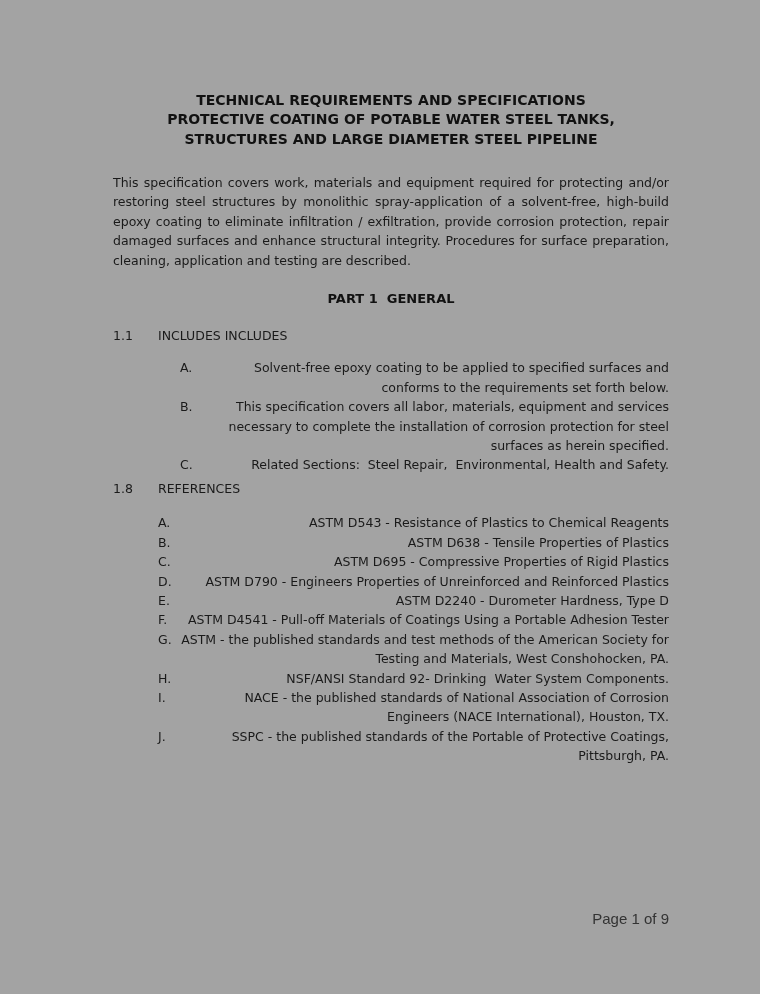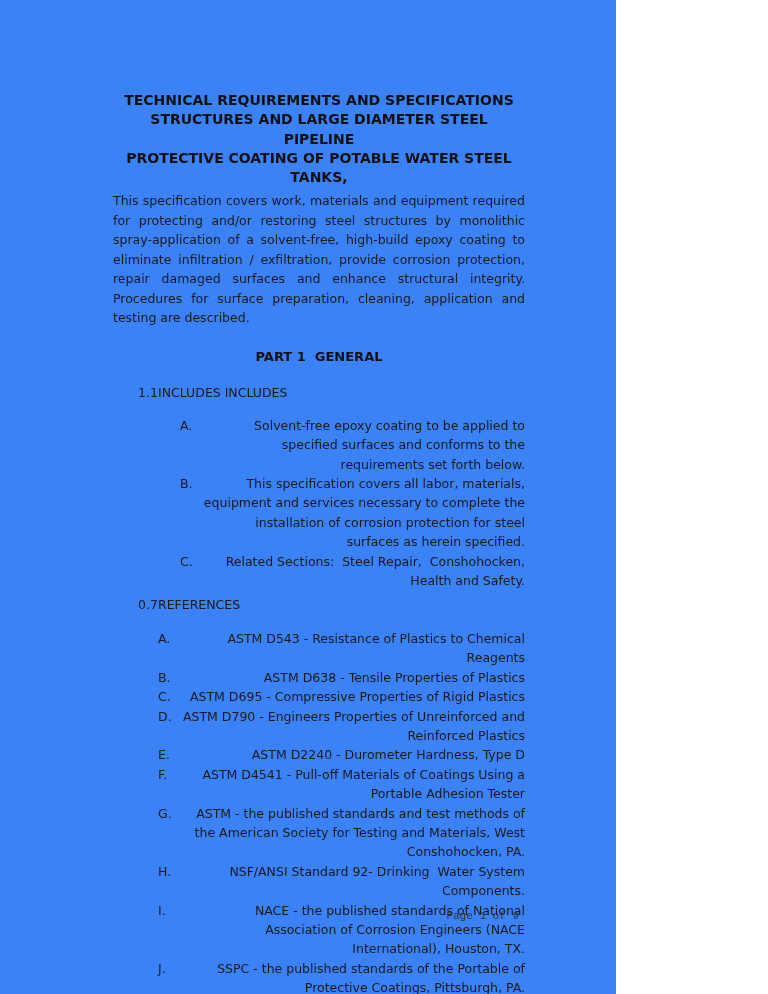--- a/index.html
+++ b/index.html
@@ -5,23 +5,23 @@
   * { margin: 0; padding: 0; box-sizing: border-box; }
   html, body { background: #ffffff; }
   body {
     width: 768px;
     height: 994px;
     font-family: "DejaVu Sans", sans-serif;
     color: #1a1a1a;
   }
   .page {
     position: relative;
-    width: 616px;
+    width: 760px;
     height: 994px;
-    background: #3b82f6;
+    background: #a3a3a3;
     padding: 0 91px 0 113px;
     overflow: hidden;
   }
   .doc-title {
     padding-top: 91px;
     text-align: center;
     font-weight: bold;
     font-size: 14px;
     line-height: 19.3px;
     color: #111111;
@@ -29,61 +29,61 @@
   .center-heading {
     text-align: center;
     font-weight: bold;
     font-size: 13px;
     line-height: 19.5px;
     color: #111111;
     white-space: pre-wrap;
   }
   .foreword-heading { margin-top: 54px; }
   .foreword-body {
-    margin-top: 4px;
+    margin-top: 24px;
     font-size: 12.5px;
     line-height: 19.4px;
     text-align: justify;
   }
   .part-heading { margin-top: 19.5px; text-align: center; }
   .section-heading {
     display: flex;
     font-size: 12.5px;
     line-height: 19.5px;
   }
   .sh-11 { margin-top: 17px; }
   .sh-12 { margin-top: 4.5px; }
-  .sec-num { flex: 0 0 45px; text-align: right; }
+  .sec-num { flex: 0 0 45px; }
   .list {
     font-size: 12.5px;
     line-height: 19.4px;
   }
   .list-level-2 { margin-left: 67px; margin-top: 13px; }
   .list-level-1 { margin-left: 45px; margin-top: 14.5px; }
   .li { display: flex; }
   .li .marker { flex: 0 0 22px; }
   .li .li-text { flex: 1; white-space: pre-wrap; text-align: right; }
   .footer {
     position: absolute;
     top: 910px;
-    right: 97px;
-    font-family: Liberation Mono, monospace;
-    font-size: 11px;
+    right: 91px;
+    font-family: Liberation Sans, sans-serif;
+    font-size: 15px;
     color: #333333;
   }
 </style>
 </head>
 <body>
 
 <div class="page">
 
   <div class="doc-title">
     <div>TECHNICAL REQUIREMENTS AND SPECIFICATIONS</div>
+    <div>PROTECTIVE COATING OF POTABLE WATER STEEL TANKS,</div>
     <div>STRUCTURES AND LARGE DIAMETER STEEL PIPELINE</div>
-    <div>PROTECTIVE COATING OF POTABLE WATER STEEL TANKS,</div>
   </div>
 
 
   <p class="foreword-body">This specification covers work, materials and equipment required for protecting and/or restoring steel structures by monolithic spray-application of a solvent-free, high-build epoxy coating to eliminate infiltration / exfiltration, provide corrosion protection, repair damaged surfaces and enhance structural integrity. Procedures for surface preparation, cleaning, application and testing are described.</p>
 
   <div class="center-heading part-heading">PART 1  GENERAL</div>
 
   <div class="section-heading sh-11">
     <span class="sec-num">1.1</span>
     <span class="sec-title">INCLUDES INCLUDES</span>
@@ -93,26 +93,26 @@
     <div class="li">
       <span class="marker">A.</span>
       <span class="li-text">Solvent-free epoxy coating to be applied to specified surfaces and conforms to the requirements set forth below.</span>
     </div>
     <div class="li">
       <span class="marker">B.</span>
       <span class="li-text">This specification covers all labor, materials, equipment and services necessary to complete the installation of corrosion protection for steel surfaces as herein specified.</span>
     </div>
     <div class="li">
       <span class="marker">C.</span>
-      <span class="li-text">Related Sections:  Steel Repair,  Conshohocken, Health and Safety.</span>
+      <span class="li-text">Related Sections:  Steel Repair,  Environmental, Health and Safety.</span>
     </div>
   </div>
 
   <div class="section-heading sh-12">
-    <span class="sec-num">0.7</span>
+    <span class="sec-num">1.8</span>
     <span class="sec-title">REFERENCES</span>
   </div>
 
   <div class="list list-level-1">
     <div class="li">
       <span class="marker">A.</span>
       <span class="li-text">ASTM D543 - Resistance of Plastics to Chemical Reagents</span>
     </div>
     <div class="li">
       <span class="marker">B.</span>

